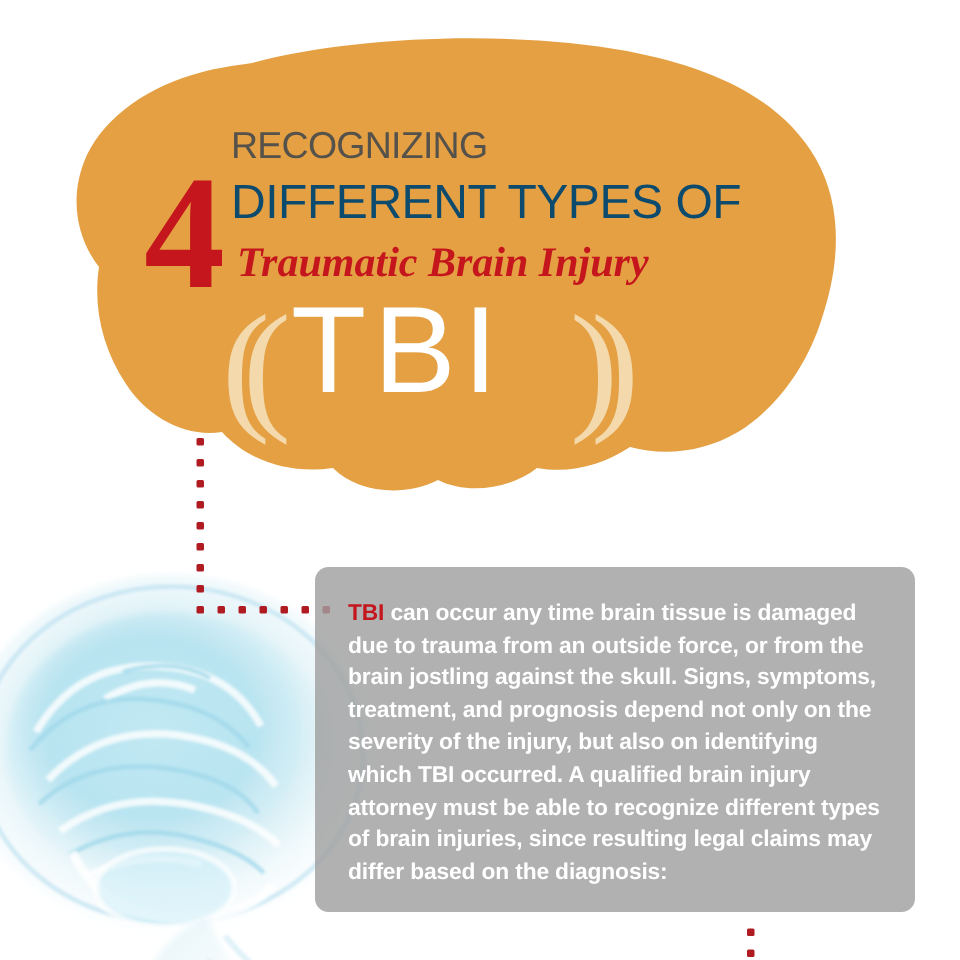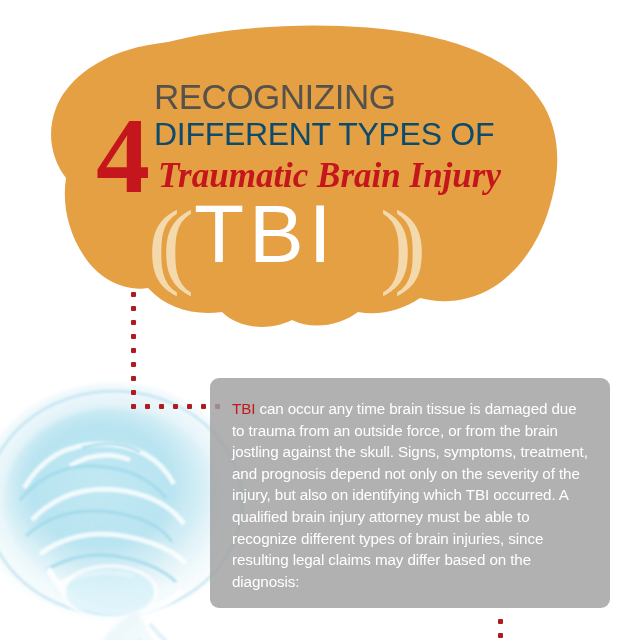--- a/index.html
+++ b/index.html
@@ -60,21 +60,21 @@
     line-height: 108px;
     color: #C4161C;
     letter-spacing: -2px;
   }
   .line-recognizing {
     position: absolute;
     left: 58px;
     top: 0px;
     font-family: "Liberation Sans", sans-serif;
     font-weight: 400;
-    font-size: 35px;
+    font-size: 25px;
     line-height: 38px;
     letter-spacing: -0.5px;
     color: #55514b;
     white-space: nowrap;
   }
   .line-different {
     position: absolute;
     left: 58px;
     top: 38px;
     font-family: "Liberation Sans", sans-serif;
@@ -85,21 +85,21 @@
     color: #0c4a6e;
     white-space: nowrap;
   }
   .line-traumatic {
     position: absolute;
     left: 62px;
     top: 78px;
     font-family: "Liberation Serif", serif;
     font-style: italic;
     font-weight: 700;
-    font-size: 35px;
+    font-size: 28px;
     line-height: 40px;
     color: #C4161C;
     white-space: nowrap;
   }
   .tbi-row {
     position: absolute;
     left: 52px;
     top: 118px;
     height: 92px;
     width: 340px;
@@ -147,21 +147,21 @@
     top: 378px;
     width: 400px;
     height: 230px;
     background: rgba(160,160,160,0.82);
     border-radius: 9px;
     box-sizing: border-box;
     padding: 20px 22px 14px 22px;
   }
   .info-text {
     font-family: "Liberation Sans", sans-serif;
-    font-weight: 400;
+    font-weight: 700;
     font-size: 15.2px;
     line-height: 21.6px;
     color: #ffffff;
     margin: 0;
     letter-spacing: -0.1px;
   }
   .info-text .tbi-red {
     color: #C4161C;
   }
 </style>

